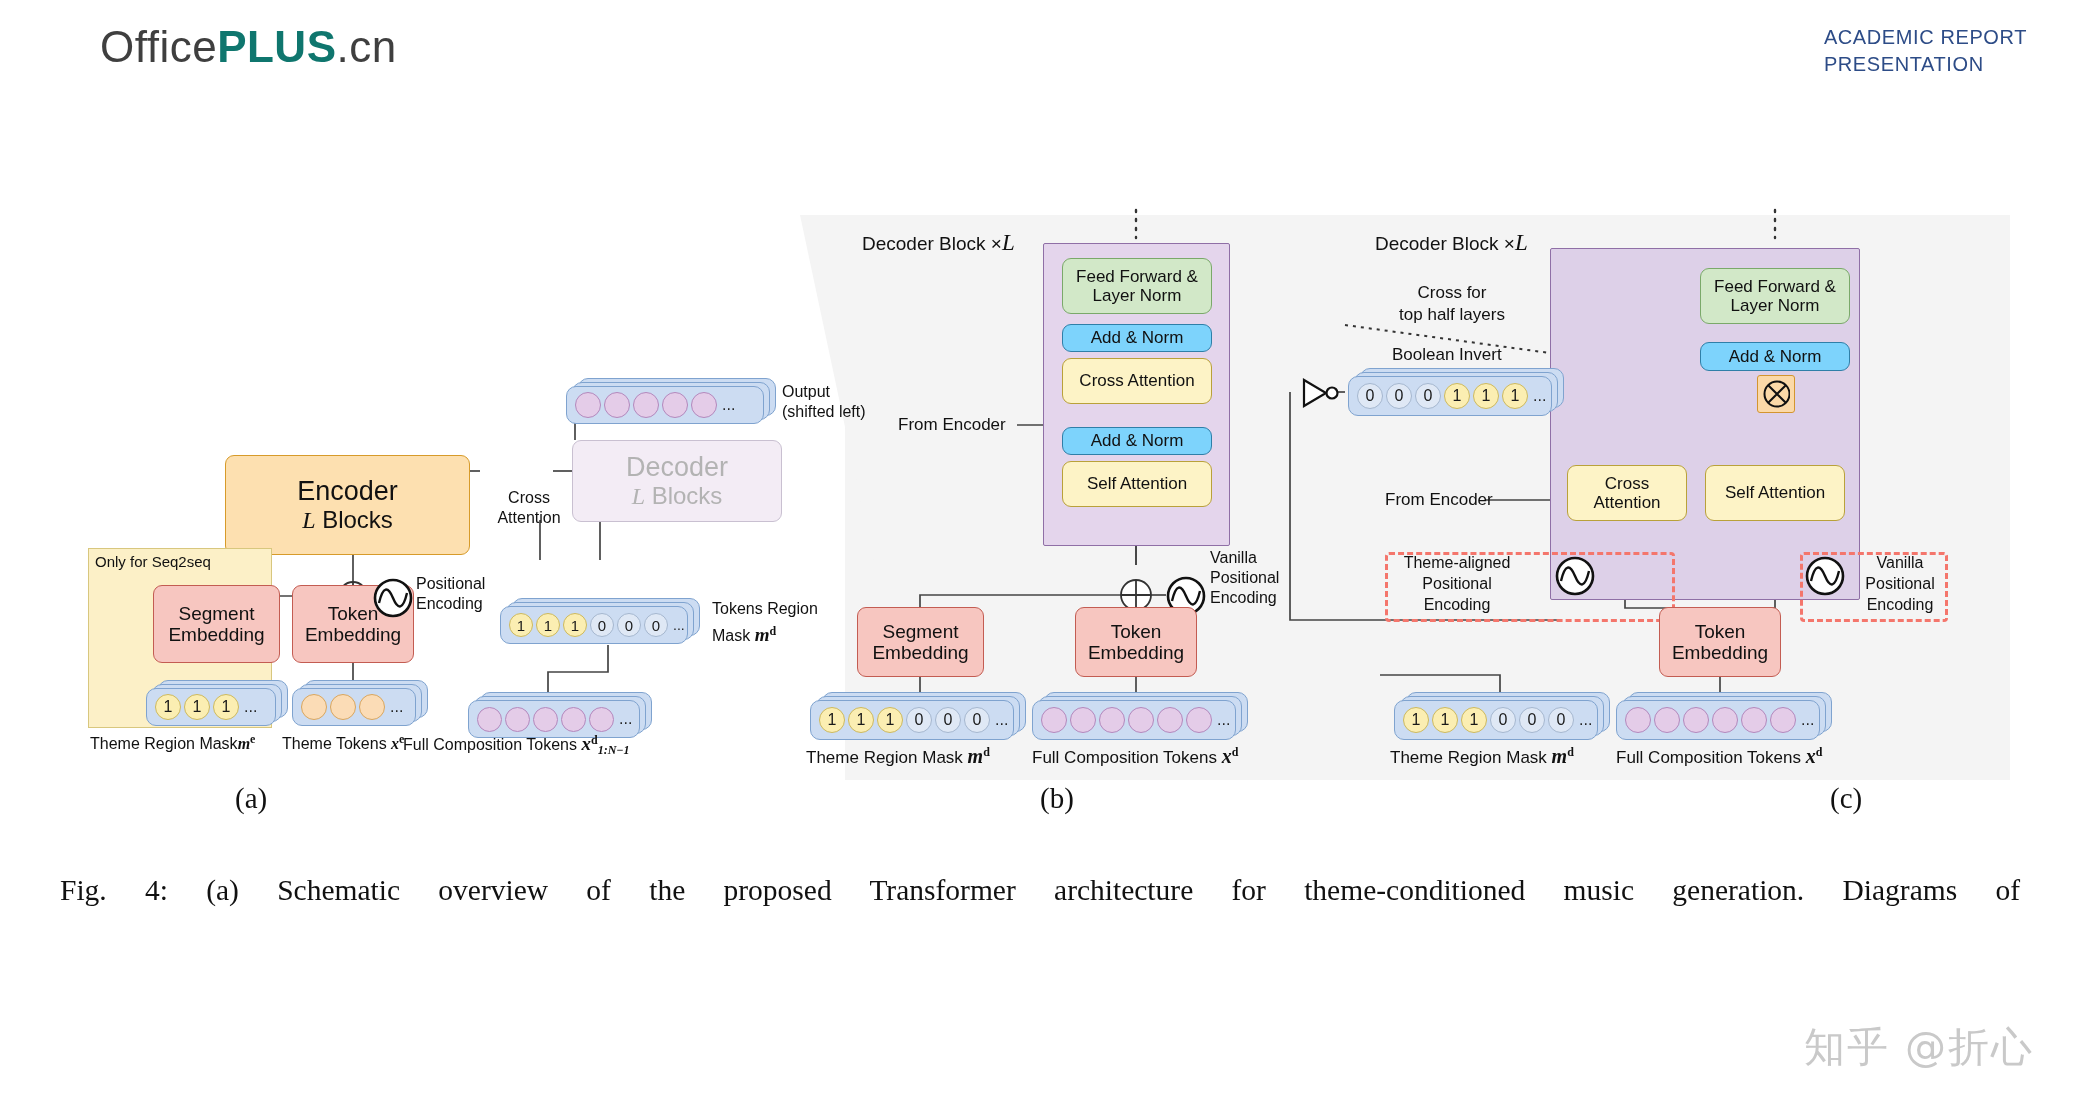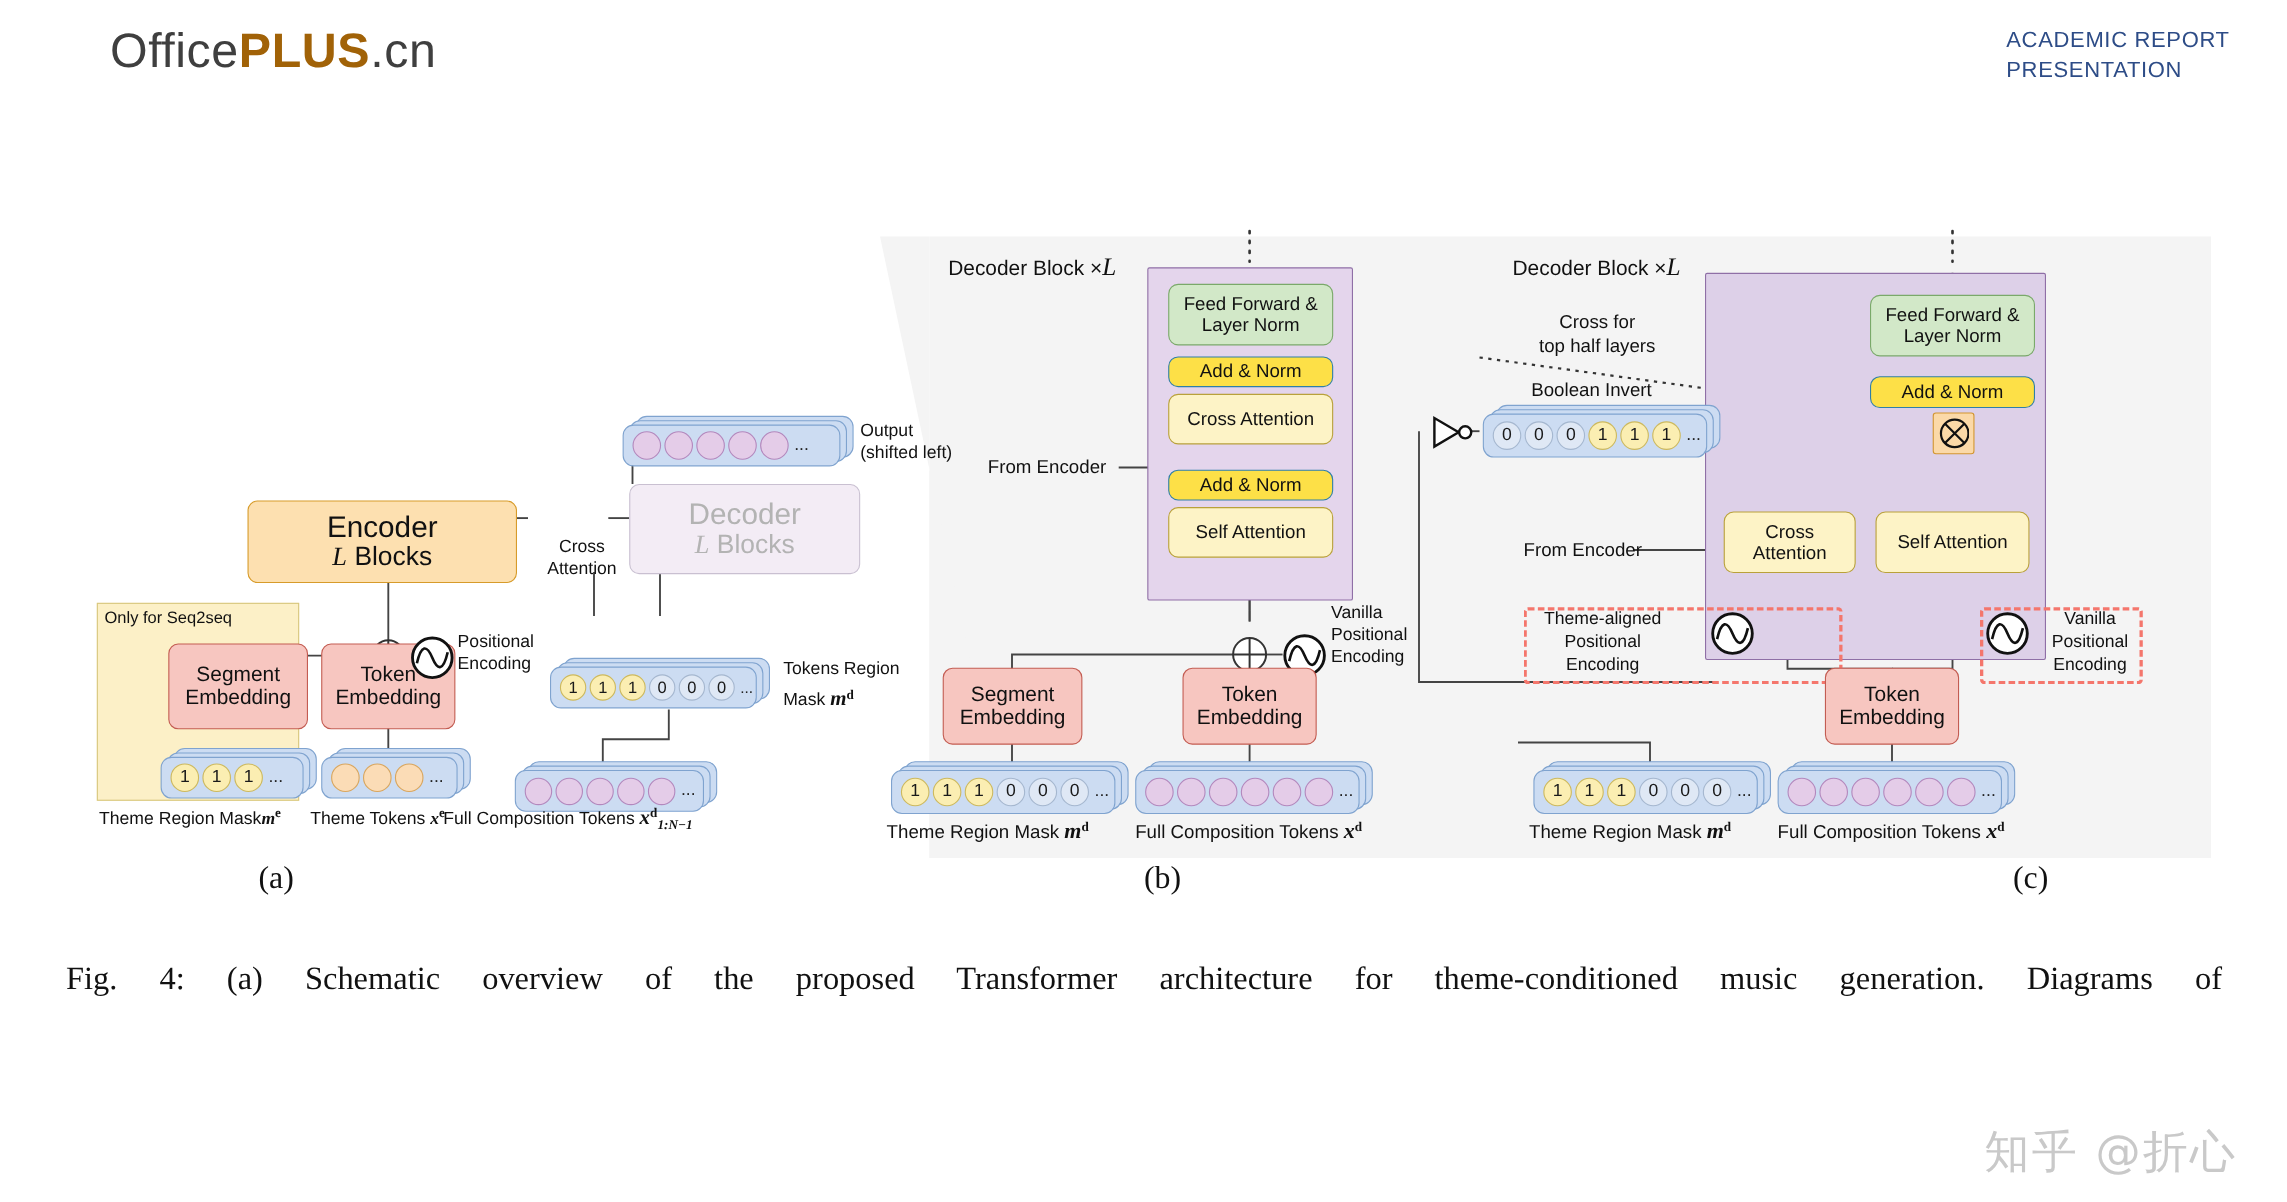--- a/index.html
+++ b/index.html
@@ -6,37 +6,37 @@
   body{
     width:2079px;height:1093px;background:#ffffff;
     font-family:"Liberation Sans", sans-serif;
     position:relative;overflow:hidden;
   }
   .abs{position:absolute;}
 
   
   #brand{left:100px;top:22px;font-size:44px;color:#3f3f3f;letter-spacing:.5px;
          font-weight:300;white-space:nowrap;}
-  #brand b{font-weight:700;color:#a16207;}
+  #brand b{font-weight:700;color:#0f766e;}
   #hdr-right{right:52px;top:24px;text-align:left;color:#2d4c87;font-size:20px;
              line-height:27px;letter-spacing:.6px;}
 
   
   #grey-panel{left:845px;top:215px;width:1165px;height:565px;background:#f4f4f4;}
   
   #zoom-wedge{left:790px;top:215px;width:130px;height:565px;}
 
   
   .node{box-sizing:border-box;display:flex;align-items:center;justify-content:center;
         text-align:center;border-radius:9px;border:1.6px solid #777;
         font-size:17px;color:#111;line-height:1.12;padding:2px 4px;}
   .n-orange{background:#fde0b0;border-color:#d79b2a;}
   .n-pink  {background:#f7c6c0;border-color:#c35c52;}
   .n-yellow{background:#fdf3c6;border-color:#b9a13a;}
-  .n-blue  {background:#fde047;border-color:#2f7fa8;}
+  .n-blue  {background:#7dd3fc;border-color:#2f7fa8;}
   .n-green {background:#d2e8c8;border-color:#7aa96a;}
   .n-purple{background:#f3ecf5;border-color:#c9c0d1;color:#b3b3b3;}
   .n-xor   {background:#fbd9a8;border-color:#d3952f;}
 
   
   .dblock{box-sizing:border-box;background:#e4d5ec;border:1.8px solid #8f6fa6;}
   .dblock.light{background:#ddd0e8;}
 
   
   .strip{position:absolute;}
@@ -215,21 +215,21 @@
   </g>
 
   <g fill="#ffffff" stroke="#222" stroke-width="2">
     <circle cx="1625" cy="430" r="15"></circle>
   </g>
   <g stroke="#222" stroke-width="2">
     <path d="M1614.4,419.4 L1635.6,440.6 M1635.6,419.4 L1614.4,440.6"></path>
   </g>
 </svg>
 
-<div class="abs node n-orange" style="left:225px;top:455px;width:245px;height:75px;flex-direction:column;">
+<div class="abs node n-orange" style="left:225px;top:455px;width:245px;height:100px;flex-direction:column;">
   <div style="font-size:27px;">Encoder</div>
   <div style="font-size:24px;"><span class="mthu">L</span>
     <span>Blocks</span></div>
 </div>
 
 <div class="abs node n-purple" style="left:572px;top:440px;width:210px;height:82px;flex-direction:column;">
   <div style="font-size:27px;">Decoder</div>
   <div style="font-size:24px;"><span class="mthu">L</span>
     <span>Blocks</span></div>
 </div>

